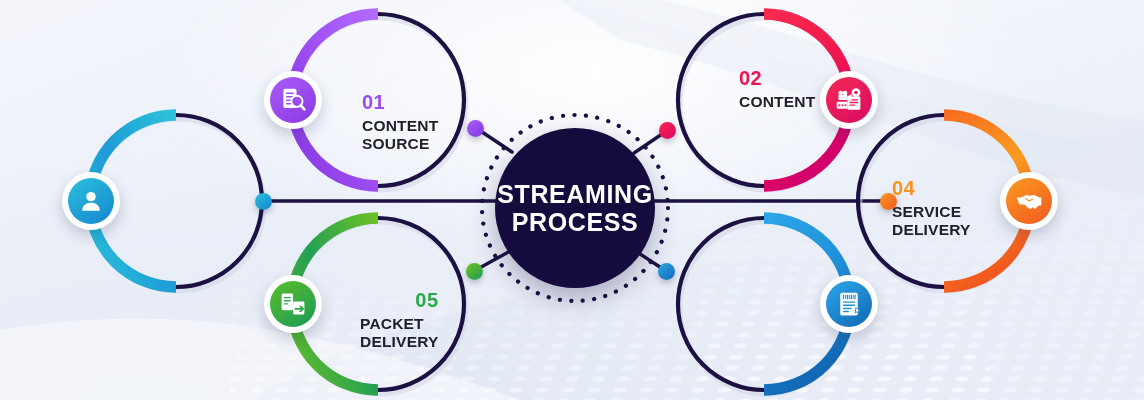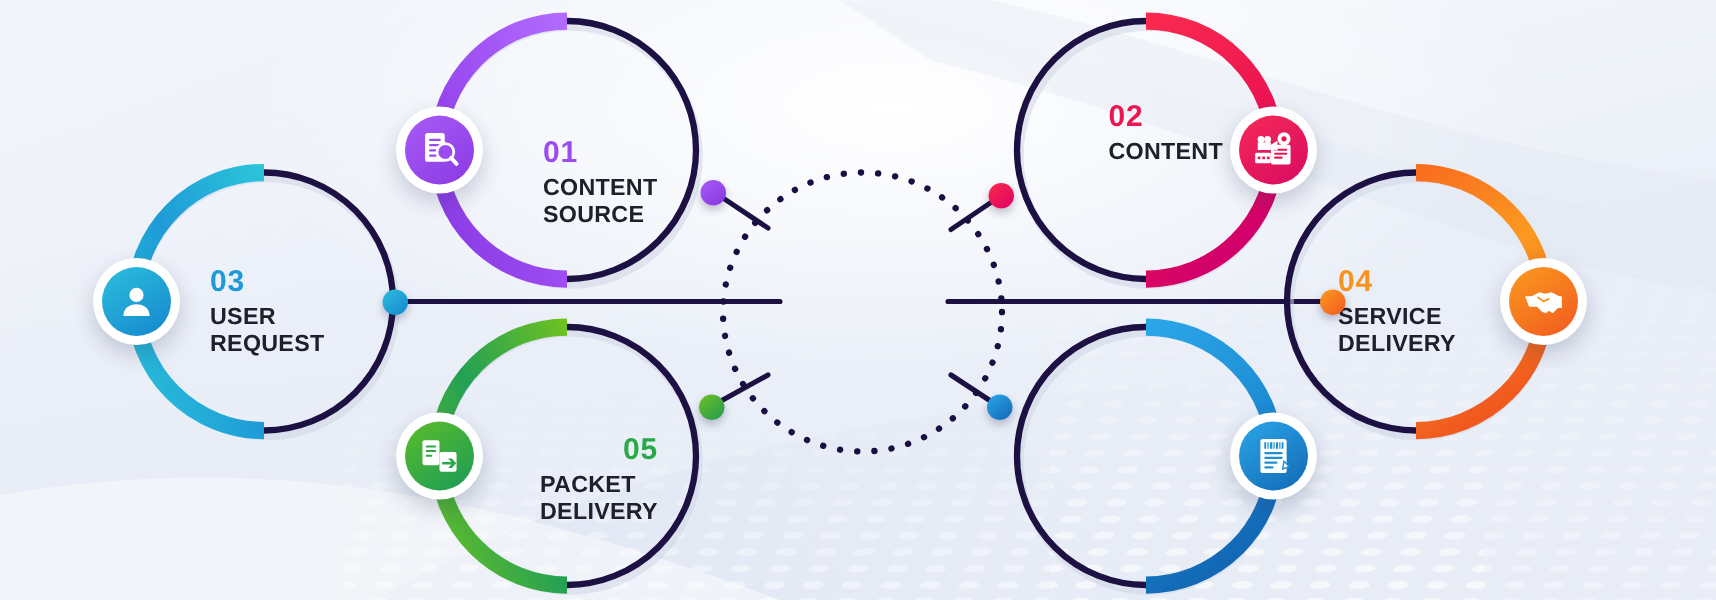--- a/index.html
+++ b/index.html
@@ -103,20 +103,24 @@
       <line x1="668" y1="130" x2="634" y2="153"></line>
       <line x1="474" y1="271" x2="512" y2="250"></line>
       <line x1="666" y1="271" x2="634" y2="250"></line>
     </g>
   </svg>
 
   <svg class="hub-dots" viewBox="0 0 206 206">
     <circle cx="103" cy="103" r="93" fill="none" stroke="#190f42" stroke-width="4.2" stroke-linecap="round" stroke-dasharray="0.1 11.4"></circle>
   </svg>
 
+  <div class="center-hub">
+    <div class="ln">STREAMING</div>
+    <div class="ln">PROCESS</div>
+  </div>
 
   <div class="node" style="left:282px;top:4px;width:192px;height:192px;">
     <svg class="ring-svg" width="192" height="192" viewBox="0 0 192 192">
       <defs>
         <linearGradient id="g01" x1="1" y1="0" x2="0" y2="1">
           <stop offset="0%" stop-color="#b36bff"></stop>
           <stop offset="55%" stop-color="#9b4bf0"></stop>
           <stop offset="100%" stop-color="#8436e0"></stop>
         </linearGradient>
       </defs>
@@ -198,25 +202,20 @@
       <circle cx="96" cy="96" r="86" fill="none" stroke="#1c1142" stroke-width="4.2"></circle>
       <path d="M 96 10 A 86 86 0 0 0 96 182" fill="none" stroke="url(#g03)" stroke-width="11.5"></path>
     </svg>
     <div class="ibadge" style="left:-18px;top:67px;">
       <div class="disc" style="background:linear-gradient(145deg,#2cc0dc,#1585cf);">
         <svg viewBox="0 0 32 32" fill="none">
           <circle cx="16" cy="11" r="5.4" fill="#fff"></circle>
           <path d="M 6 27 c 0 -6 4.6 -9 10 -9 s 10 3 10 9 z" fill="#fff"></path>
         </svg>
       </div>
-    </div>
-    <div class="txt" style="left:60px;top:73px;">
-      <div class="num" style="color:#1e9bd7;">03</div>
-      <div class="lbl">USER</div>
-      <div class="lbl">REQUEST</div>
     </div>
   </div>
   <div class="cdot" style="left:255px;top:193px;background:linear-gradient(140deg,#2cc0dc,#1585cf);"></div>
 
   <div class="node" style="left:848px;top:105px;width:192px;height:192px;text-decoration:underline;">
     <svg class="ring-svg" width="192" height="192" viewBox="0 0 192 192">
       <defs>
         <linearGradient id="g04" x1="0" y1="0" x2="0.3" y2="1">
           <stop offset="0%" stop-color="#f96d1f"></stop>
           <stop offset="45%" stop-color="#fb9a20"></stop>

